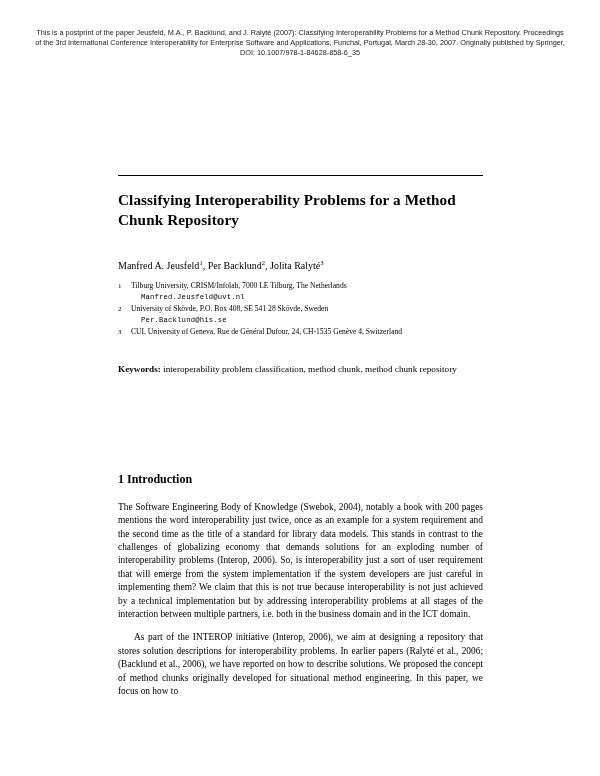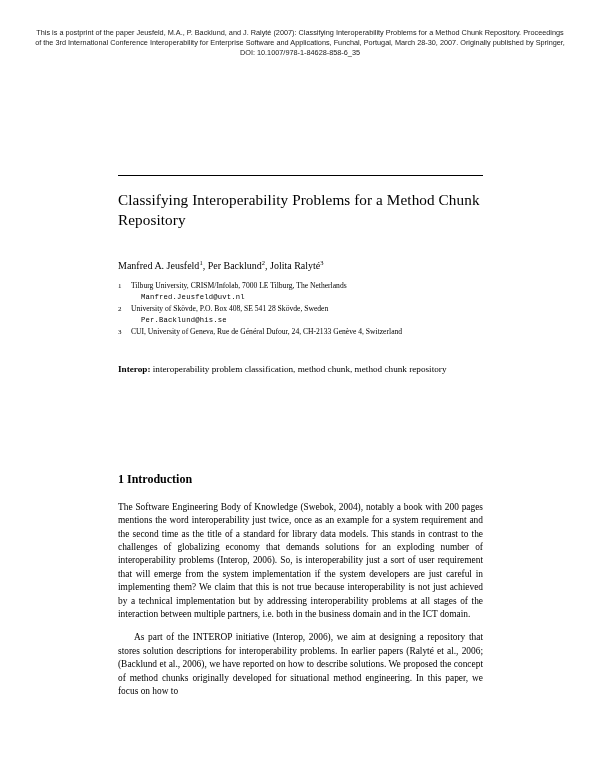--- a/index.html
+++ b/index.html
@@ -41,21 +41,21 @@
   .rule {
     border: 0;
     border-top: 1px solid #000;
     margin: 0 0 14px 0;
     width: 365px;
   }
   h1.title {
     font-family: "Liberation Serif", serif;
     font-size: 15.2px;
     line-height: 20px;
-    font-weight: normal;
+    font-weight: bold;
     margin: 10px 0 26px 0;
     letter-spacing: 0.1px;
   }
   .authors {
     font-size: 10px;
     line-height: 14px;
     margin: 0 0 8px 0;
   }
   .authors sup {
     font-size: 6.5px;
@@ -145,28 +145,28 @@
         <div class="aff-num">2</div>
         <div class="aff-body">
           <span>University of Skövde, P.O. Box 408, SE 541 28 Skövde, Sweden</span>
           <span class="email">Per.Backlund@his.se</span>
         </div>
       </div>
 
       <div class="aff-row">
         <div class="aff-num">3</div>
         <div class="aff-body">
-          <span>CUI, University of Geneva, Rue de Général Dufour, 24, CH-2133 Genève 4, Switzerland</span>
+          <span>CUI, University of Geneva, Rue de Général Dufour, 24, CH-1535 Genève 4, Switzerland</span>
         </div>
       </div>
 
     </div>
 
     <div class="keywords">
-      <b>Interop:</b>
+      <b>Keywords:</b>
       <span>interoperability problem classification, method chunk, method chunk repository</span>
     </div>
 
     <h2 class="section">1 Introduction</h2>
 
     <p class="body">The Software Engineering Body of Knowledge (Swebok, 2004), notably a book with 200 pages mentions the word interoperability just twice, once as an example for a system requirement and the second time as the title of a standard for library data models. This stands in contrast to the challenges of globalizing economy that demands solutions for an exploding number of interoperability problems (Interop, 2006). So, is interoperability just a sort of user requirement that will emerge from the system implementation if the system developers are just careful in implementing them? We claim that this is not true because interoperability is not just achieved by a technical implementation but by addressing interoperability problems at all stages of the interaction between multiple partners, i.e. both in the business domain and in the ICT domain.</p>
     <p class="body">As part of the INTEROP initiative (Interop, 2006), we aim at designing a repository that stores solution descriptions for interoperability problems. In earlier papers (Ralyté et al., 2006; (Backlund et al., 2006), we have reported on how to describe solutions. We proposed the concept of method chunks originally developed for situational method engineering. In this paper, we focus on how to</p>
 
   </div>
 </div>

